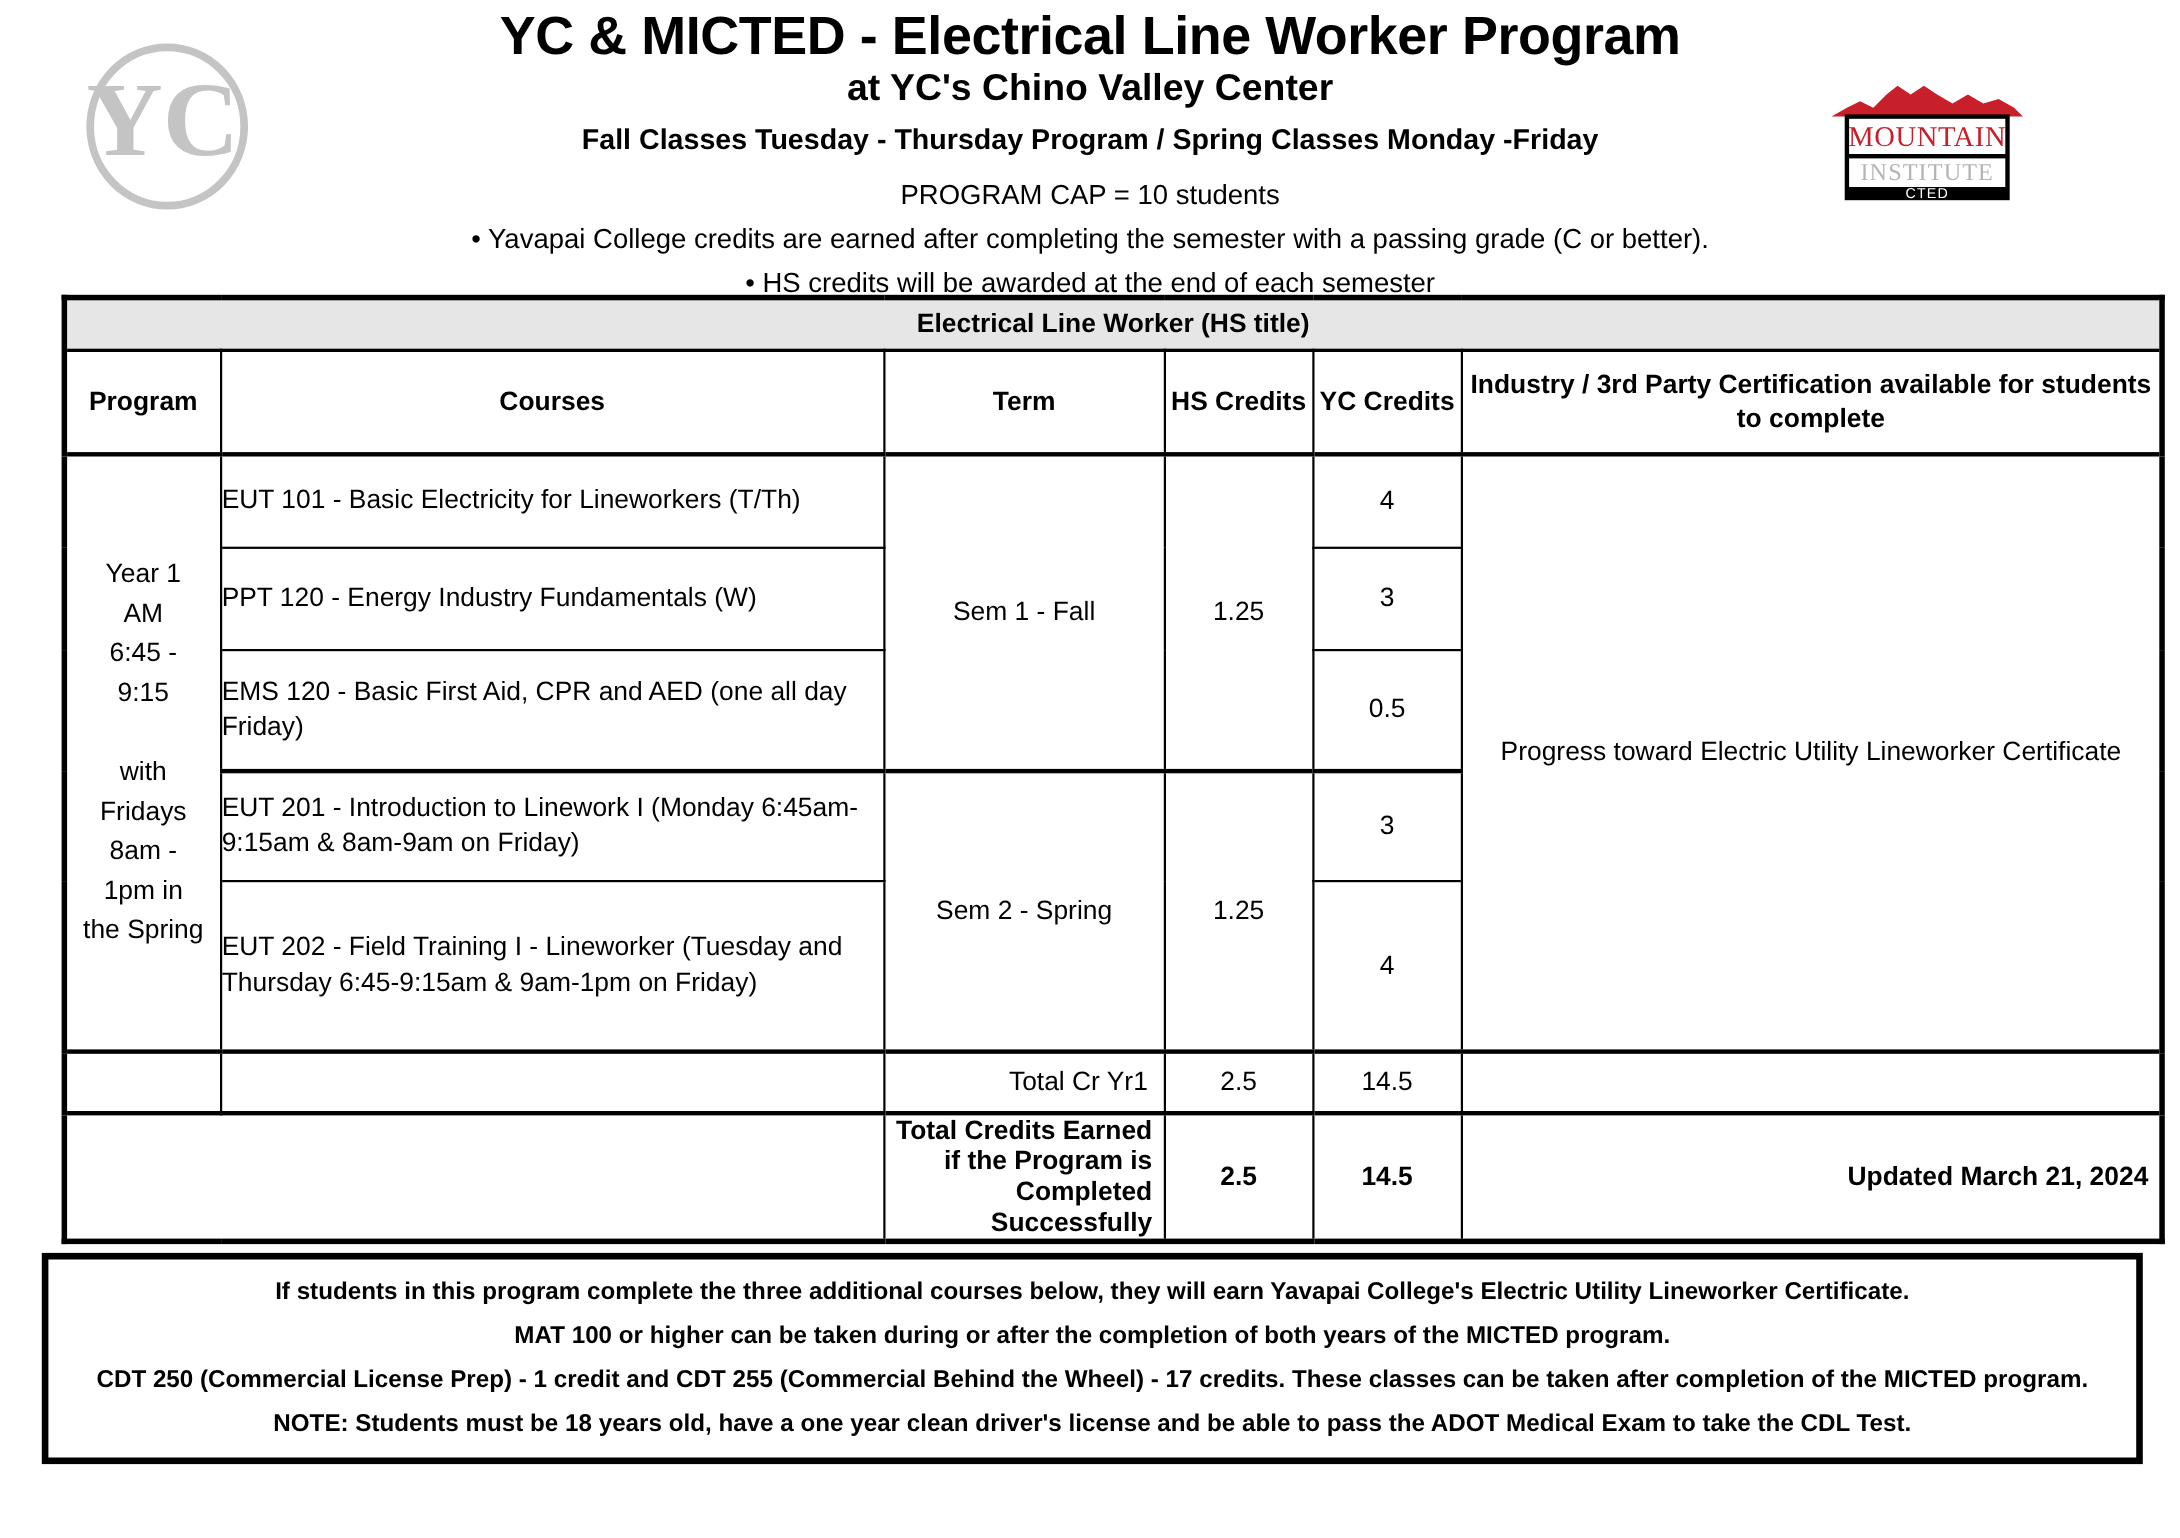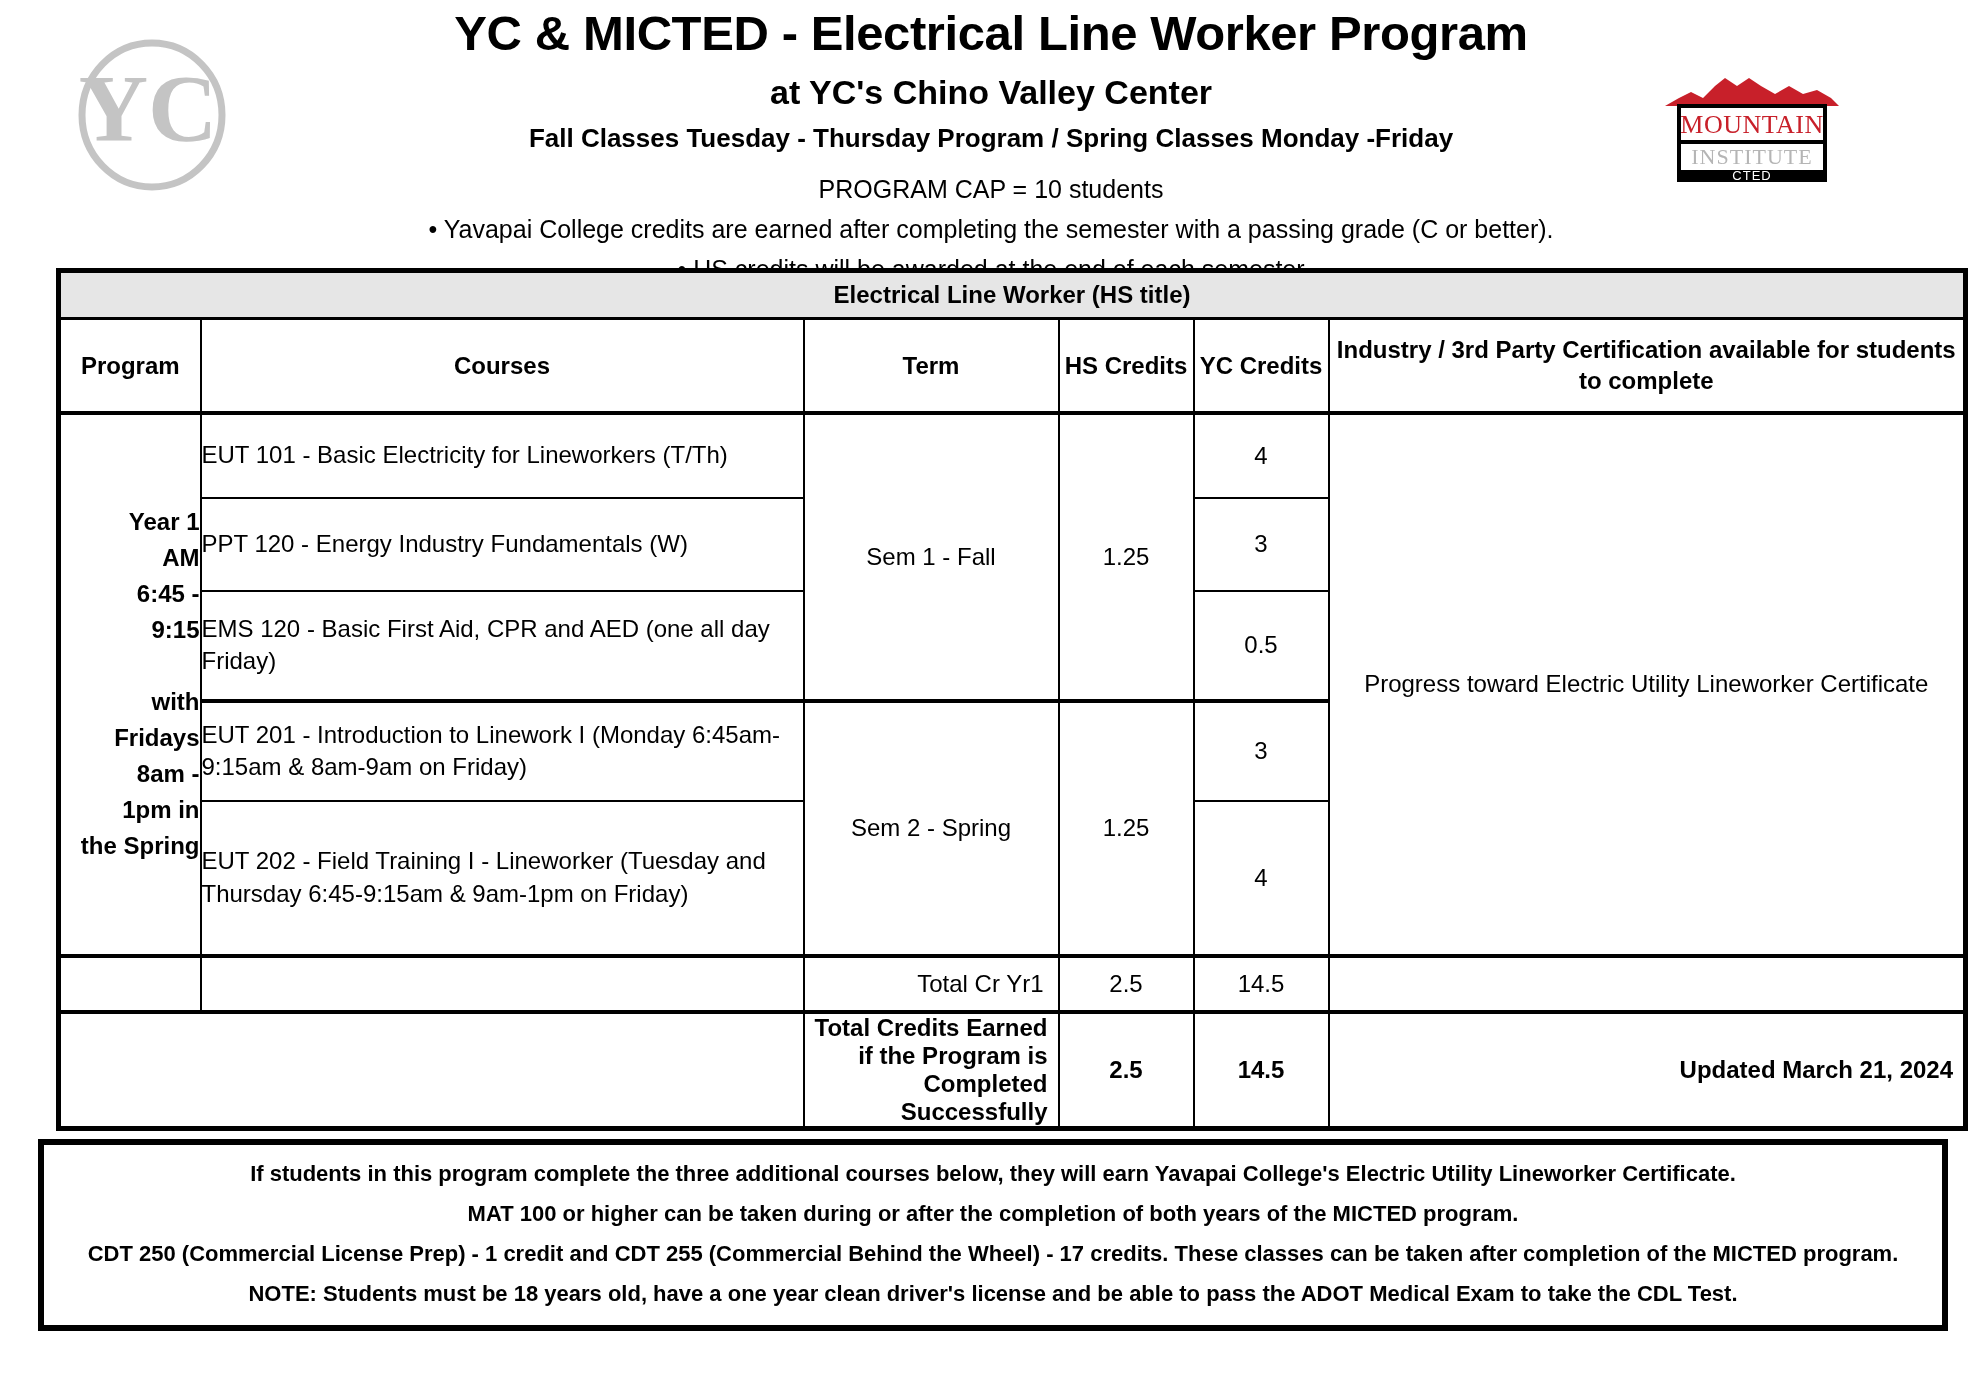--- a/index.html
+++ b/index.html
@@ -56,21 +56,20 @@
     font-weight: bold;
     letter-spacing: -0.4px;
     line-height: 1.12;
     margin: 0;
     padding: 0 170px;
   }
   .title-sub {
     font-size: 34px;
     font-weight: bold;
     line-height: 1.15;
-    margin-top: 12px;
     padding: 0 170px;
   }
   .title-sub2 {
     font-size: 26px;
     font-weight: bold;
     line-height: 1.15;
     margin-top: 12px;
     padding: 0 120px;
   }
   .title-cap {
@@ -124,22 +123,22 @@
     font-size: 24px;
     line-height: 1.3;
     padding: 6px 4px;
     height: 94px;
   }
   .colhead.l { border-left: 5px solid #000 !important; }
   .colhead.r { border-right: 5px solid #000 !important; }
   .row-head-bottom td { border-bottom: 4px solid #000 !important; }
 
   .cell-program {
-    text-align: right;
-    font-weight: bold;
+    text-align: center;
+    font-weight: normal;
     font-size: 25px;
     line-height: 1.50;
     border-left: 5px solid #000 !important;
     padding: 0 2px;
   }
   .cell-course {
     text-align: left;
     font-size: 26px;
     line-height: 1.34;
     padding: 5px 6px 5px 10px;

